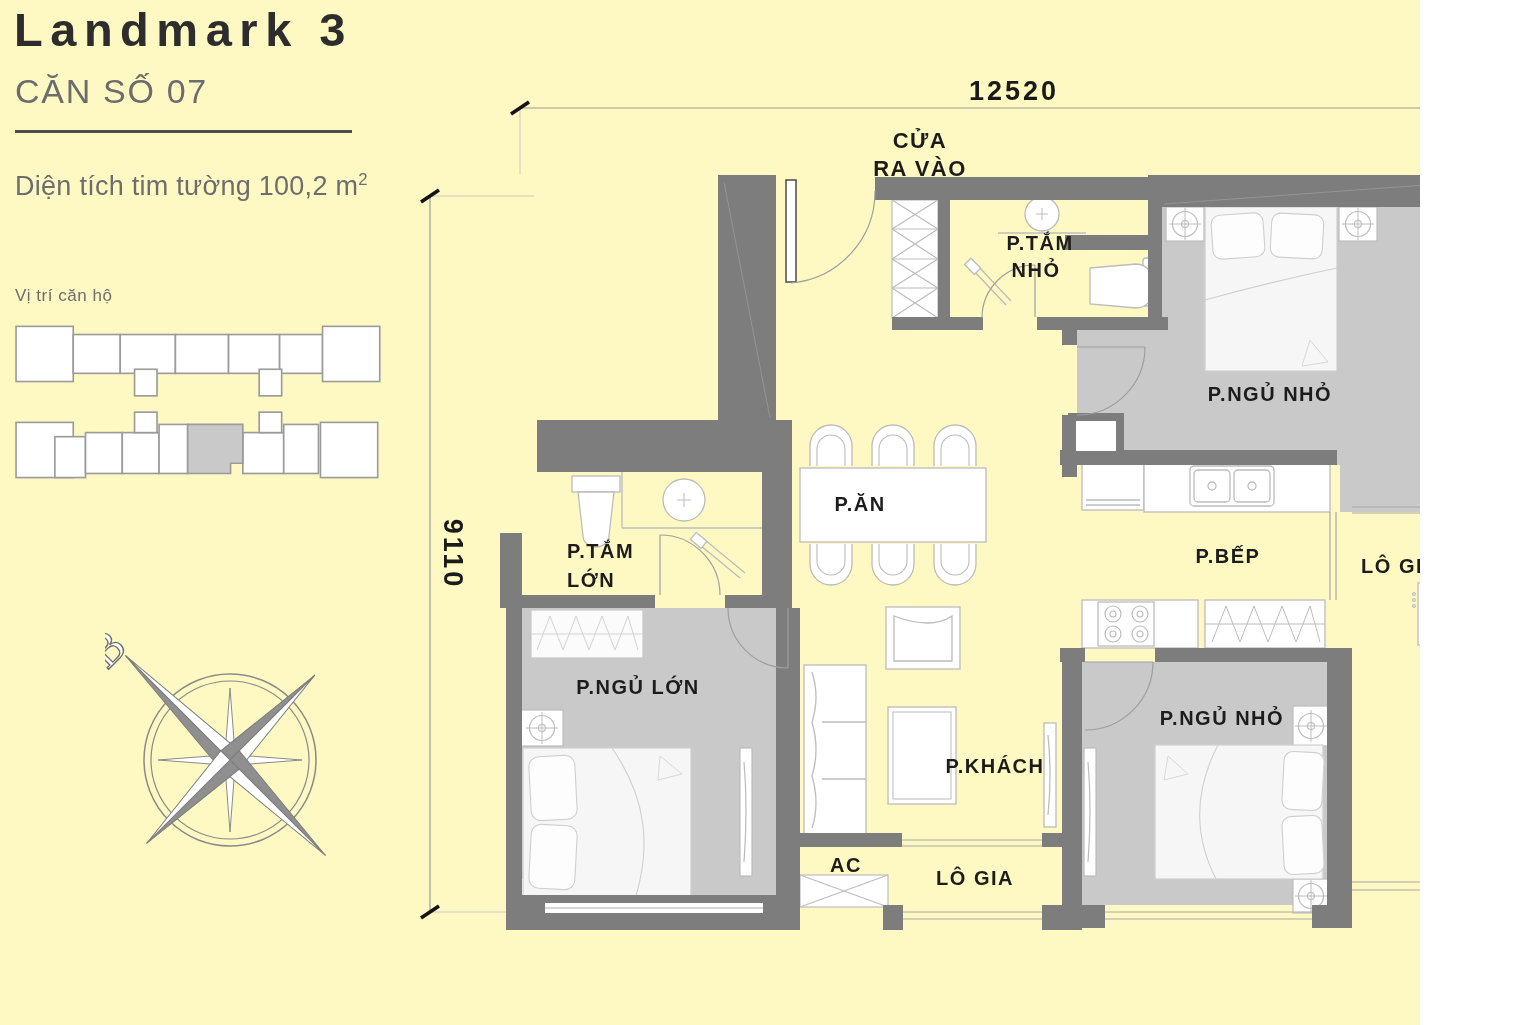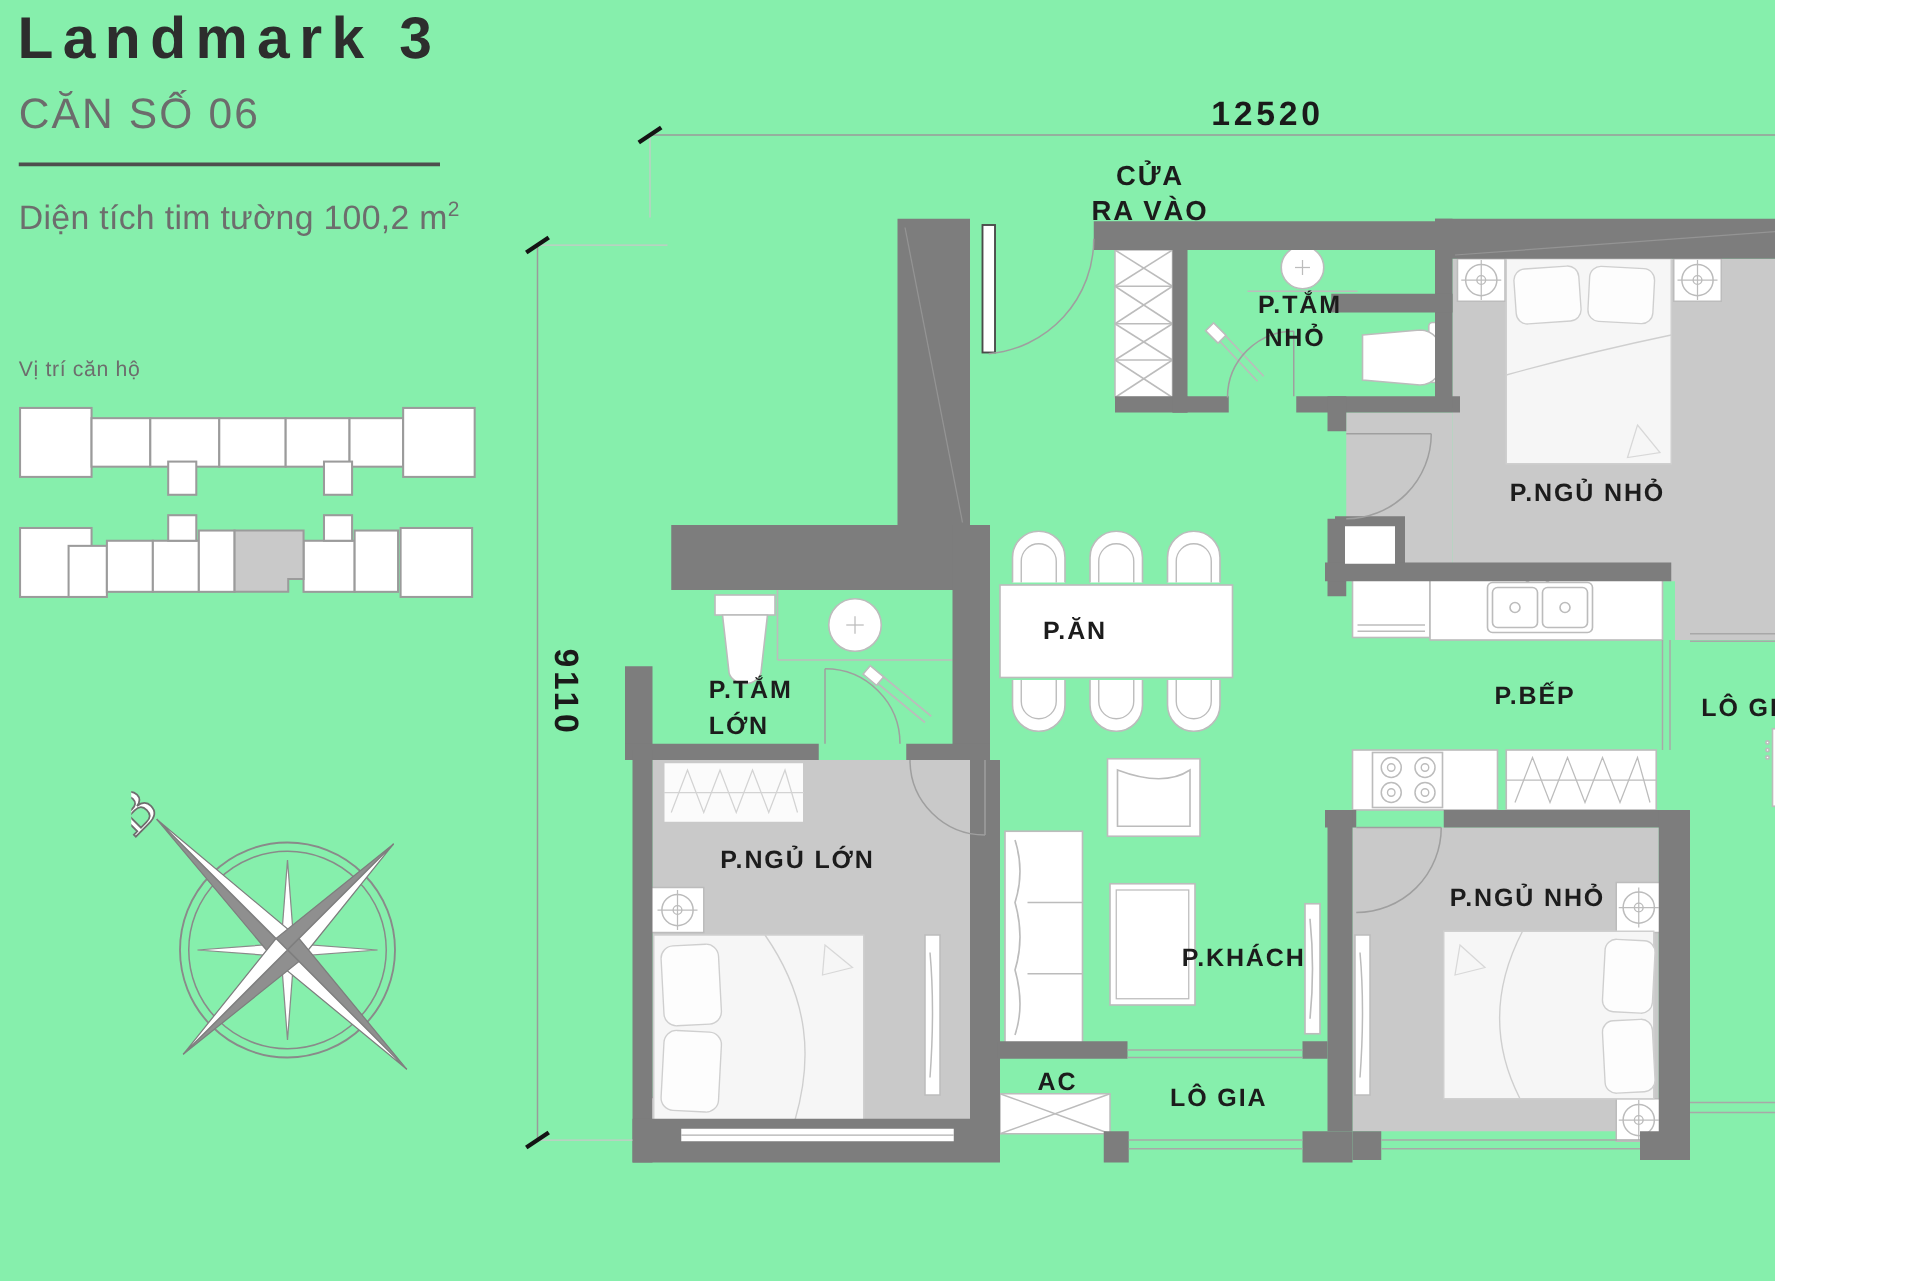--- a/index.html
+++ b/index.html
@@ -1,39 +1,39 @@
 <!DOCTYPE html>
 <html><head>
 <meta charset="utf-8">
 <style>
   html,body{margin:0;padding:0;background:#ffffff;}
-  .canvas{position:relative;width:1420px;height:1025px;background:#86efac;overflow:hidden;
+  .canvas{position:relative;width:1420px;height:1025px;background:#fef9c3;overflow:hidden;
           font-family:"Liberation Sans","DejaVu Sans",sans-serif;}
   .abs{position:absolute;}
   .title{left:14px;top:2px;font-size:47px;font-weight:700;color:#2d2d2d;letter-spacing:0.16em;}
   .subtitle{left:15px;top:72px;font-size:34px;font-weight:400;color:#6c6c6c;letter-spacing:0.05em;}
   .divider{left:15px;top:130px;width:337px;height:3px;background:#4e4e4e;}
   .area-line{left:15px;font-size:27px;color:#6d6d6d;letter-spacing:0.01em;}
-  .area1{top:158px;}
+  .area1{top:170px;}
   .area2{top:203px;}
   .area-line sup{font-size:0.62em;}
   .loc-title{left:15px;top:286px;font-size:17px;color:#6d6d6d;letter-spacing:0.03em;}
   svg text{font-family:"Liberation Sans","DejaVu Sans",sans-serif;}
   .room-label{font-size:20px;font-weight:700;fill:#1c1c1c;letter-spacing:1.5px;}
   .dim-label{font-size:27px;font-weight:600;fill:#1a1a1a;letter-spacing:3px;}
   .compass-b{font-family:"DejaVu Serif","Liberation Serif",serif;font-size:42px;fill:#ffffff;
              stroke:#6e6e6e;stroke-width:1.4;}
 </style>
 </head>
 <body>
 
 <div class="canvas">
 
   <div class="abs title">Landmark 3</div>
-  <div class="abs subtitle">CĂN SỐ 06</div>
+  <div class="abs subtitle">CĂN SỐ 07</div>
   <div class="abs divider"></div>
   <div class="abs area-line area1"><span>Diện tích tim tường 100,2 m</span><sup>2</sup></div>
   <div class="abs loc-title">Vị trí căn hộ</div>
 
   <svg class="abs" style="left:14px;top:324px;" width="378" height="160" viewBox="0 0 370 156">
     <g fill="#ffffff" stroke="#9b9b9b" stroke-width="1.6">
       <rect x="2" y="2" width="56" height="54"></rect>
       <rect x="58" y="10" width="46" height="38"></rect>
       <rect x="104" y="10" width="54" height="38"></rect>
       <rect x="158" y="10" width="52" height="38"></rect>

